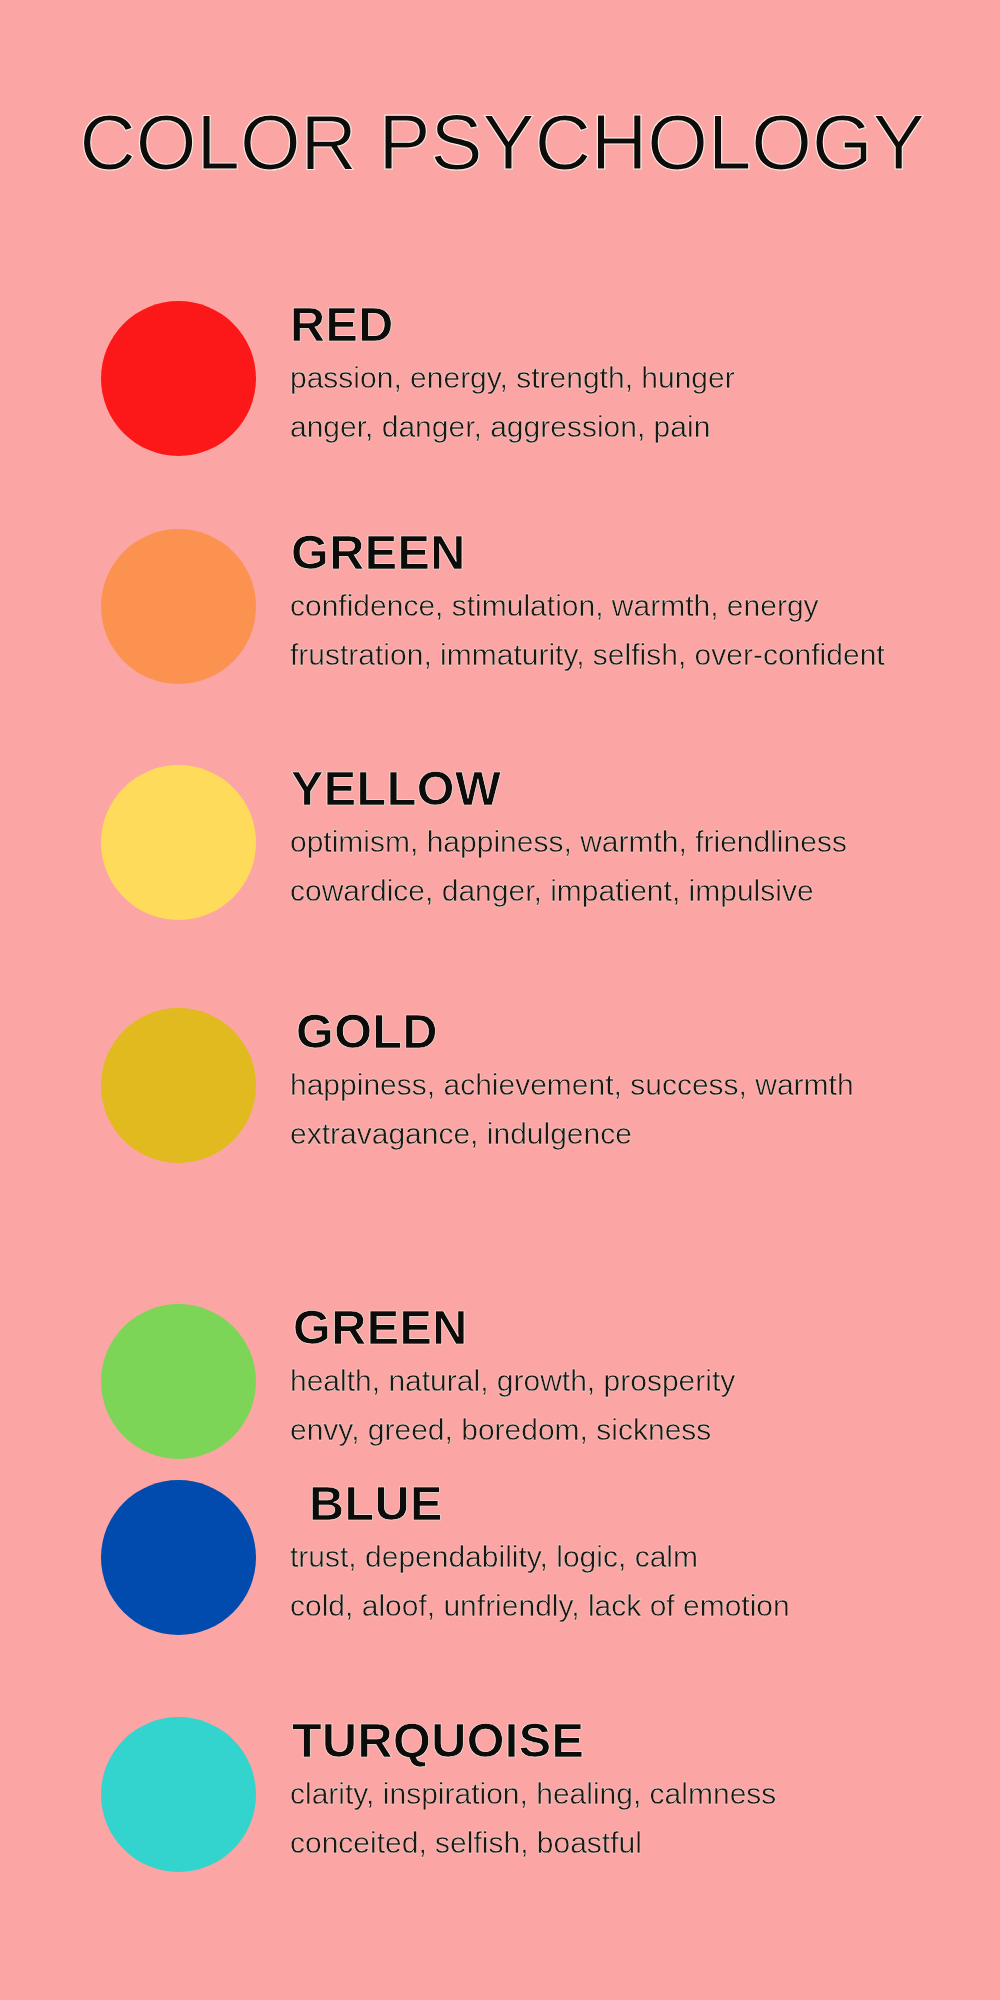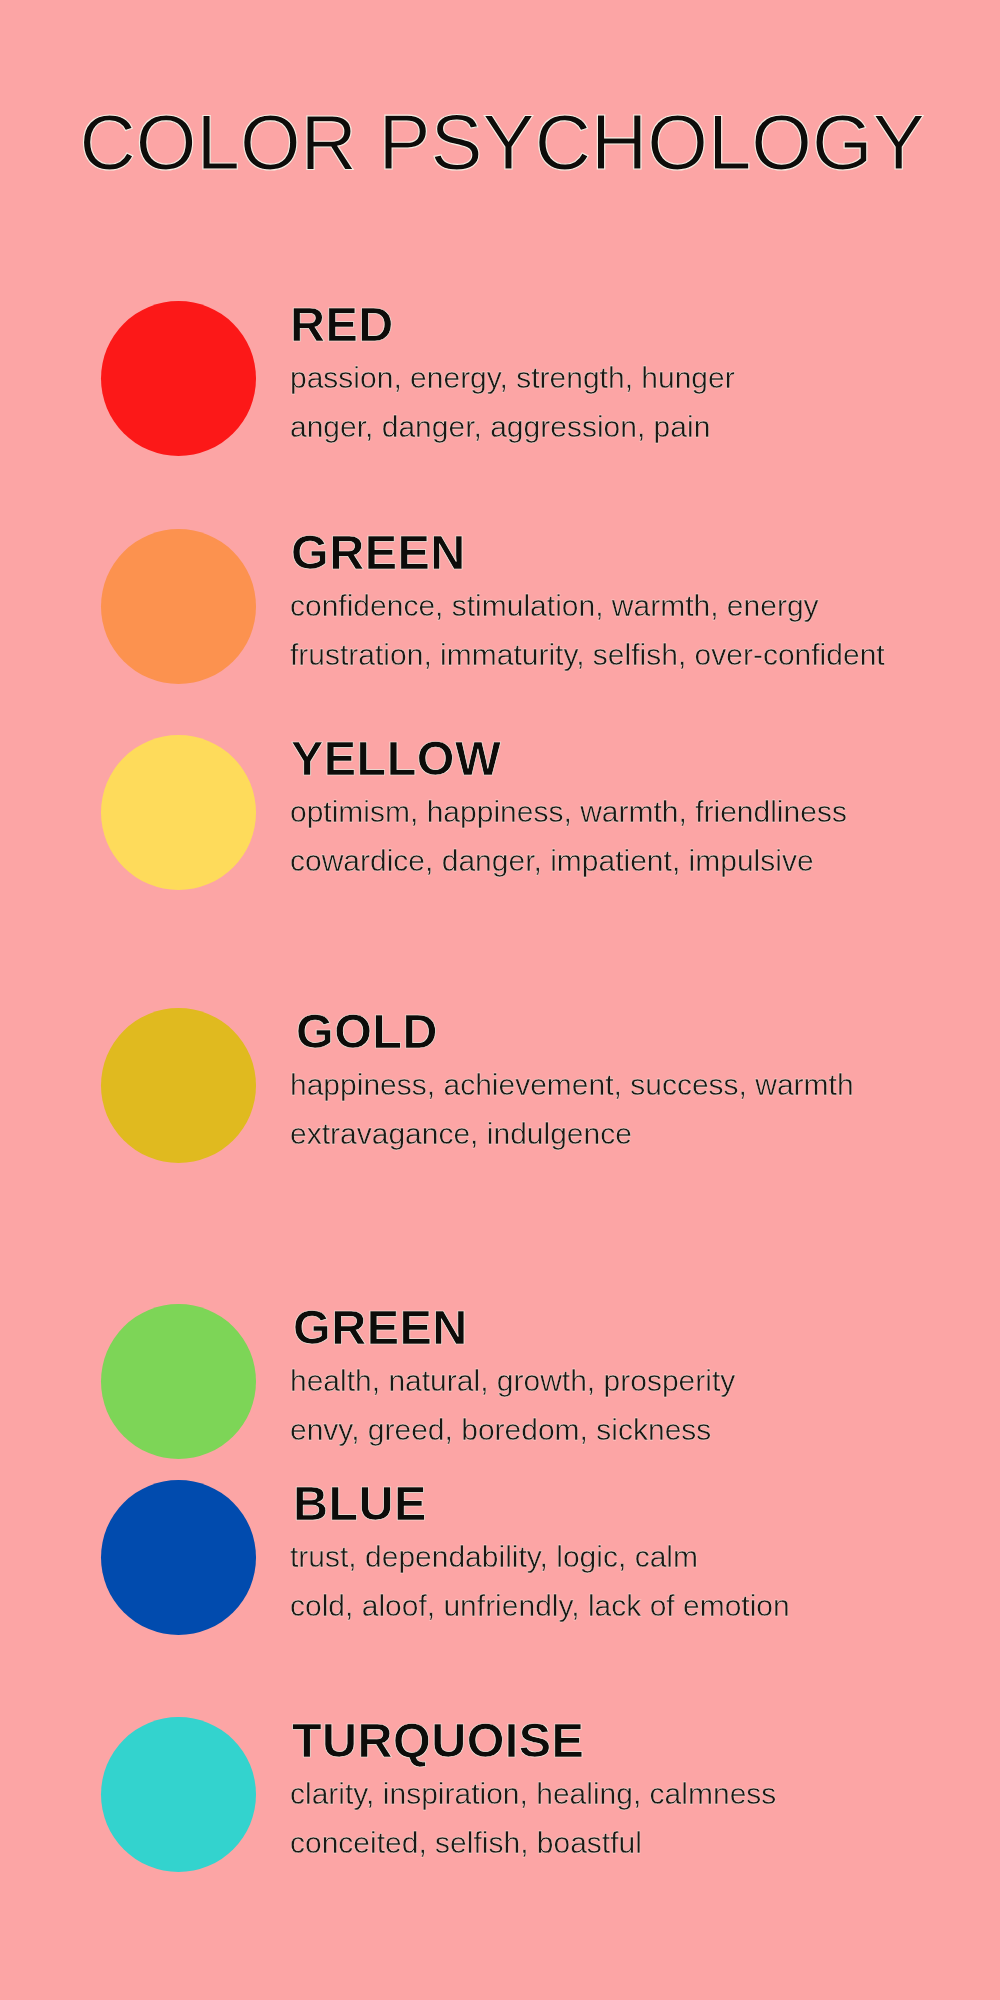--- a/index.html
+++ b/index.html
@@ -77,33 +77,33 @@
     font-weight: 400;
     -webkit-text-stroke: 0.35px #f5ede3;
     transform: translateZ(0);
   }
   .row-traits.l1 { top: 62px; }
   .row-traits.l2 { top: 111px; }
 
   
   .r0 { top: 301px; }
   .r1 { top: 529px; }
-  .r2 { top: 735px; text-align: center; }
+  .r2 { top: 765px; text-align: center; }
   .r3 { top: 1008px; }
   .r4 { top: 1304px; }
   .r5 { top: 1480px; }
   .r6 { top: 1717px; }
 
   
   .r0 .row-name { left: 1px; }
   .r1 .row-name { left: 2px; }
   .r2 .row-name { left: 2px; }
   .r3 .row-name { left: 7px; }
   .r4 .row-name { left: 4px; }
-  .r5 .row-name { left: 4px; }
+  .r5 .row-name { left: 20px; }
   .r6 .row-name { left: 3px; }
 </style>
 </head>
 <body>
 
 <div id="poster">
 
   <h1 id="page-title">COLOR PSYCHOLOGY</h1>
 
   <div id="rows">

